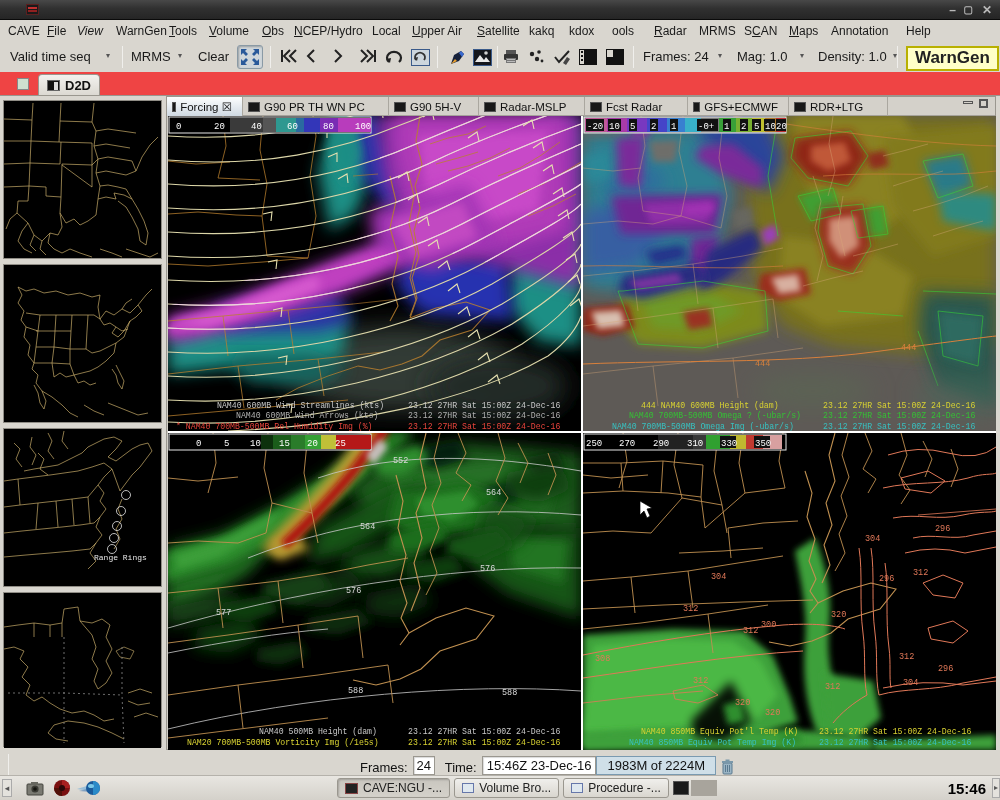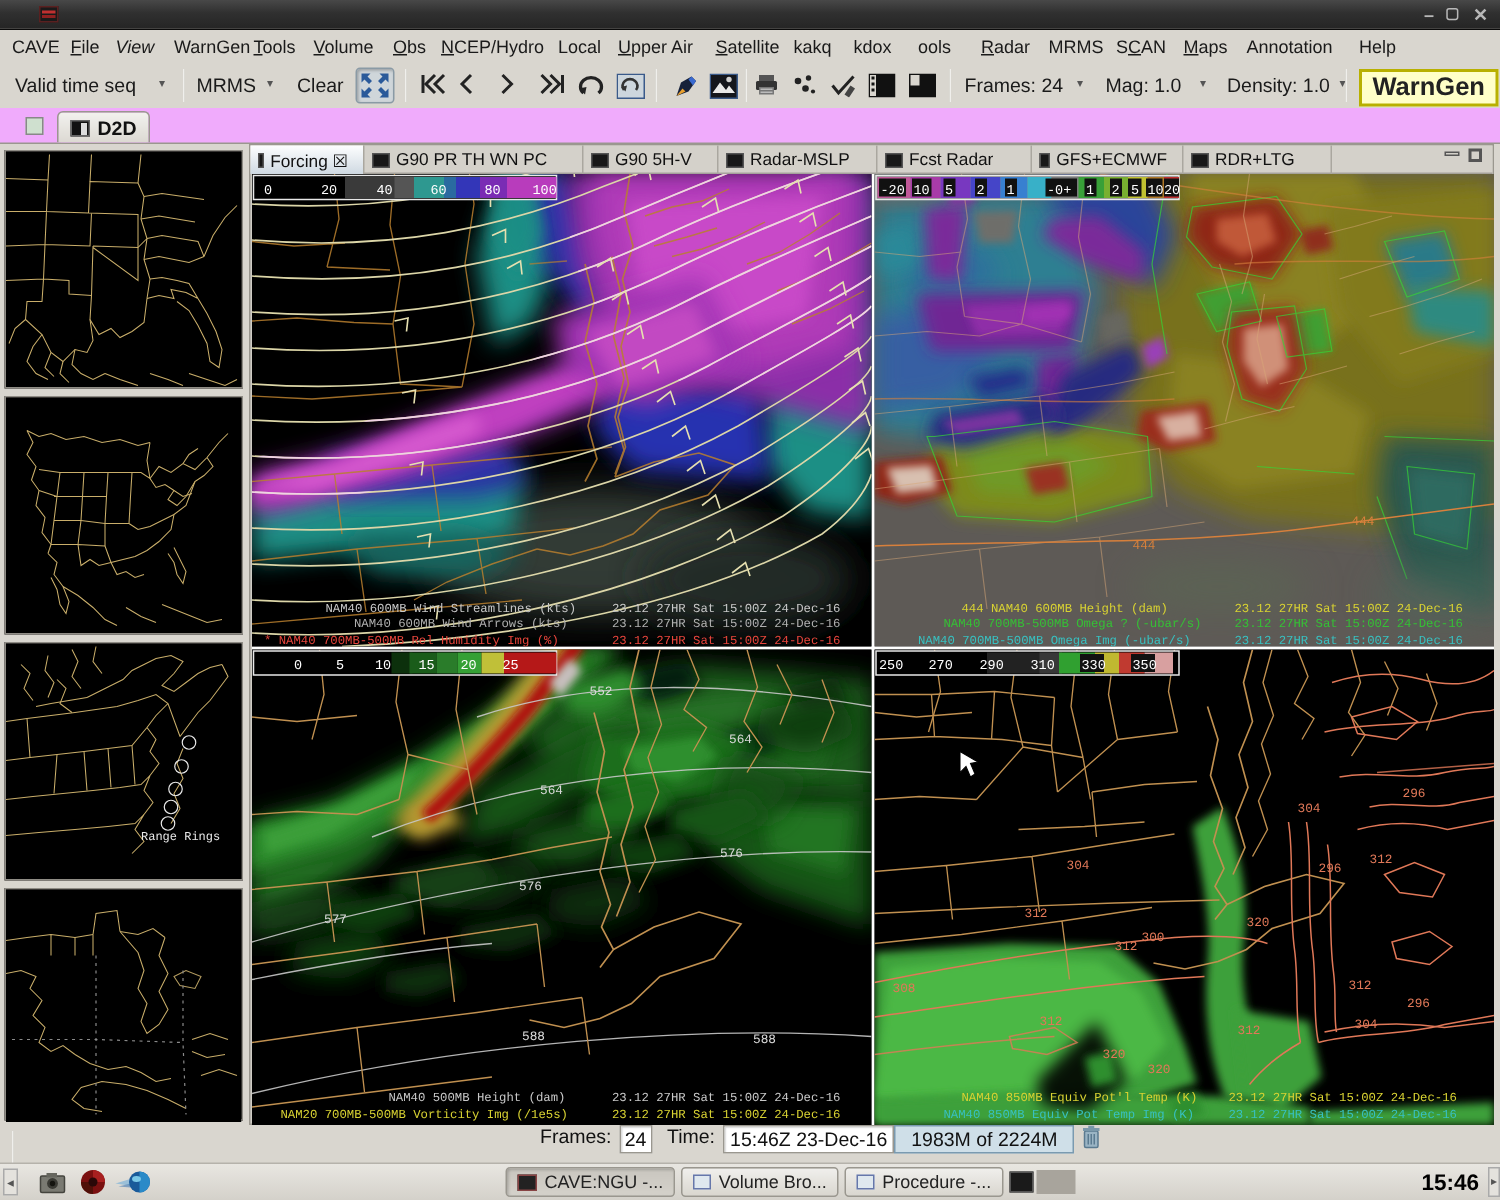--- a/index.html
+++ b/index.html
@@ -19,39 +19,39 @@
 
 .toolbar { position:absolute; left:0; top:42px; width:1000px; height:30px; background:#d9d6cf; color:#1a1a1a; font-size:13px; }
 .titem { position:absolute; top:7px; white-space:nowrap; }
 .tarr { position:absolute; top:9px; font-size:8px; color:#555; }
 .tsep { position:absolute; top:4px; width:1px; height:22px; background:#b5b2ab; border-right:1px solid #f0efec; }
 .tico2 { position:absolute; top:7px; }
 .expandbtn { position:absolute; top:3px; width:26px; height:24px; background:#cfd6da; border:1px solid #8a9aa5; border-radius:3px; box-shadow:inset 1px 1px 2px rgba(0,0,0,0.25); }
 .warngen { position:absolute; top:4px; background:#ffffc8; border:2px solid #b8b000; color:#222; font-weight:bold;
   padding:0px 7px 1px 7px; font-size:17px; }
 
-.d2drow { position:absolute; left:0; top:72px; width:1000px; height:24px; background:#f0abfc; border-bottom:1px solid #9a978f; }
+.d2drow { position:absolute; left:0; top:72px; width:1000px; height:24px; background:#ef4444; border-bottom:1px solid #9a978f; }
 .d2dtab { position:absolute; left:38px; top:2px; height:21px; background:linear-gradient(#f2f1ee,#dcd9d2);
   border:1px solid #9a978f; border-bottom:none; border-radius:4px 4px 0 0; display:flex; align-items:center; padding:0 8px; font-weight:bold; font-size:13px; color:#111; }
 .d2dtab .mico { width:13px; height:11px; background:#111; border:1px solid #666; margin-right:5px; position:relative; }
 .d2dtab .mico::after { content:""; position:absolute; right:1px; top:1px; width:4px; height:8px; background:#ddd; }
 .gridico { position:absolute; left:17px; top:6px; width:12px; height:12px; background:#cfe0cf; border:1px solid #888; }
 
 .content { position:absolute; left:0; top:96px; width:1000px; height:654px; background:#d9d6cf; }
 .sidepanel { position:absolute; left:3px; width:159px; background:#000; border:1px solid #8f8c85; }
 .main { position:absolute; left:166px; top:0; width:830px; height:654px; background:#d0cdc6; border:1px solid #9a978f; }
 .tabbar { position:absolute; left:0; top:0; width:828px; height:19px; background:#d4d1ca; border-bottom:1px solid #a5a29b; display:flex; font-size:11.5px; color:#111; }
 .tab { display:flex; align-items:center; padding:0 10px 0 5px; border-right:1px solid #aaa79f; white-space:nowrap; height:19px; }
 .tab .tico { width:12px; height:10px; background:#181818; border:1px solid #555; margin-right:4px; }
 .tab.sel { background:linear-gradient(#fdfefe,#cfd9e2); }
 .maps { position:absolute; left:1px; top:19px; width:828px; height:634px; background:#fff; }
 .q { position:absolute; }
 
 .statusrow { position:absolute; left:0; top:750px; width:1000px; height:25px; background:#d9d6cf;
-  display:flex; align-items:flex-start; font-size:13px; color:#111; }
+  display:flex; align-items:flex-end; font-size:13px; color:#111; }
 .inset { background:#fff; border:1px solid #9a978f; box-shadow:inset 1px 1px 1px rgba(0,0,0,0.15); padding:0 4px; height:19px; display:flex; align-items:center; }
 .membox { background:#cfdfe8; border:1px solid #7a9ab0; padding:0 10px; height:19px; display:flex; align-items:center; }
 
 .taskbar { position:absolute; left:0; top:775px; width:1000px; height:25px; background:linear-gradient(#e8e6e1,#d4d1ca); border-top:1px solid #b5b2ab; display:flex; align-items:center; font-size:13px; }
 .taskbtn { height:20px; border:1px solid #9a978f; border-radius:3px; background:linear-gradient(#f0efec,#d9d6cf); display:flex; align-items:center; padding:0 7px; margin-right:4px; white-space:nowrap; font-size:12px; color:#222; }
 .taskbtn.active { background:linear-gradient(#c9c6bf,#d4d1ca); box-shadow:inset 1px 1px 2px rgba(0,0,0,0.2);justify-content:center; }
 .clock { position:absolute; right:14px; font-weight:bold; font-size:15px; color:#000; }
 </style>
 </head>
 <body>

